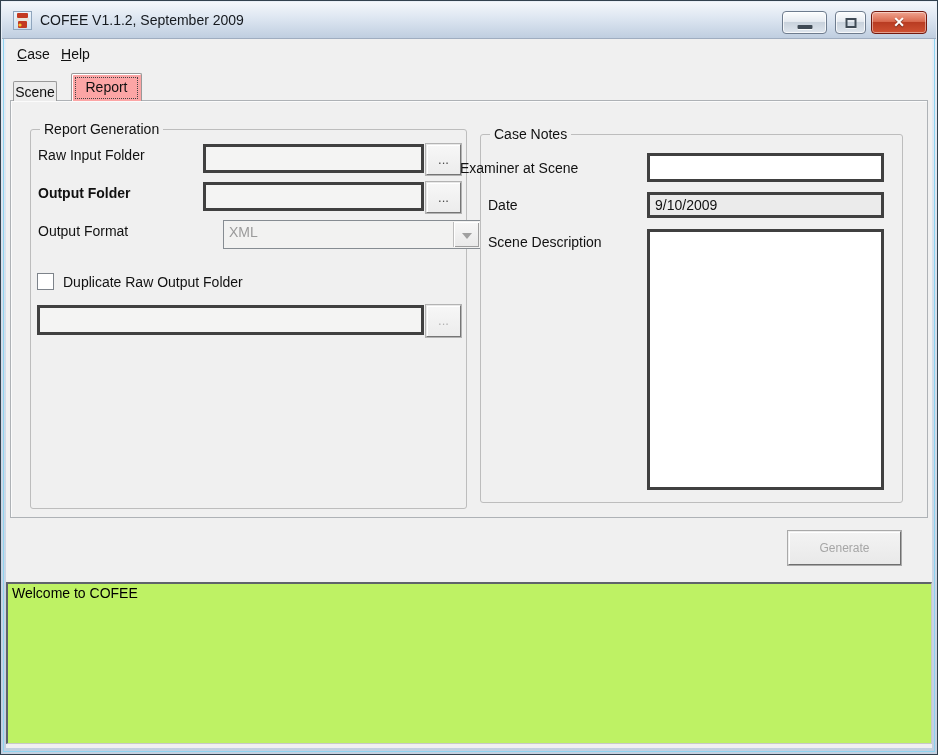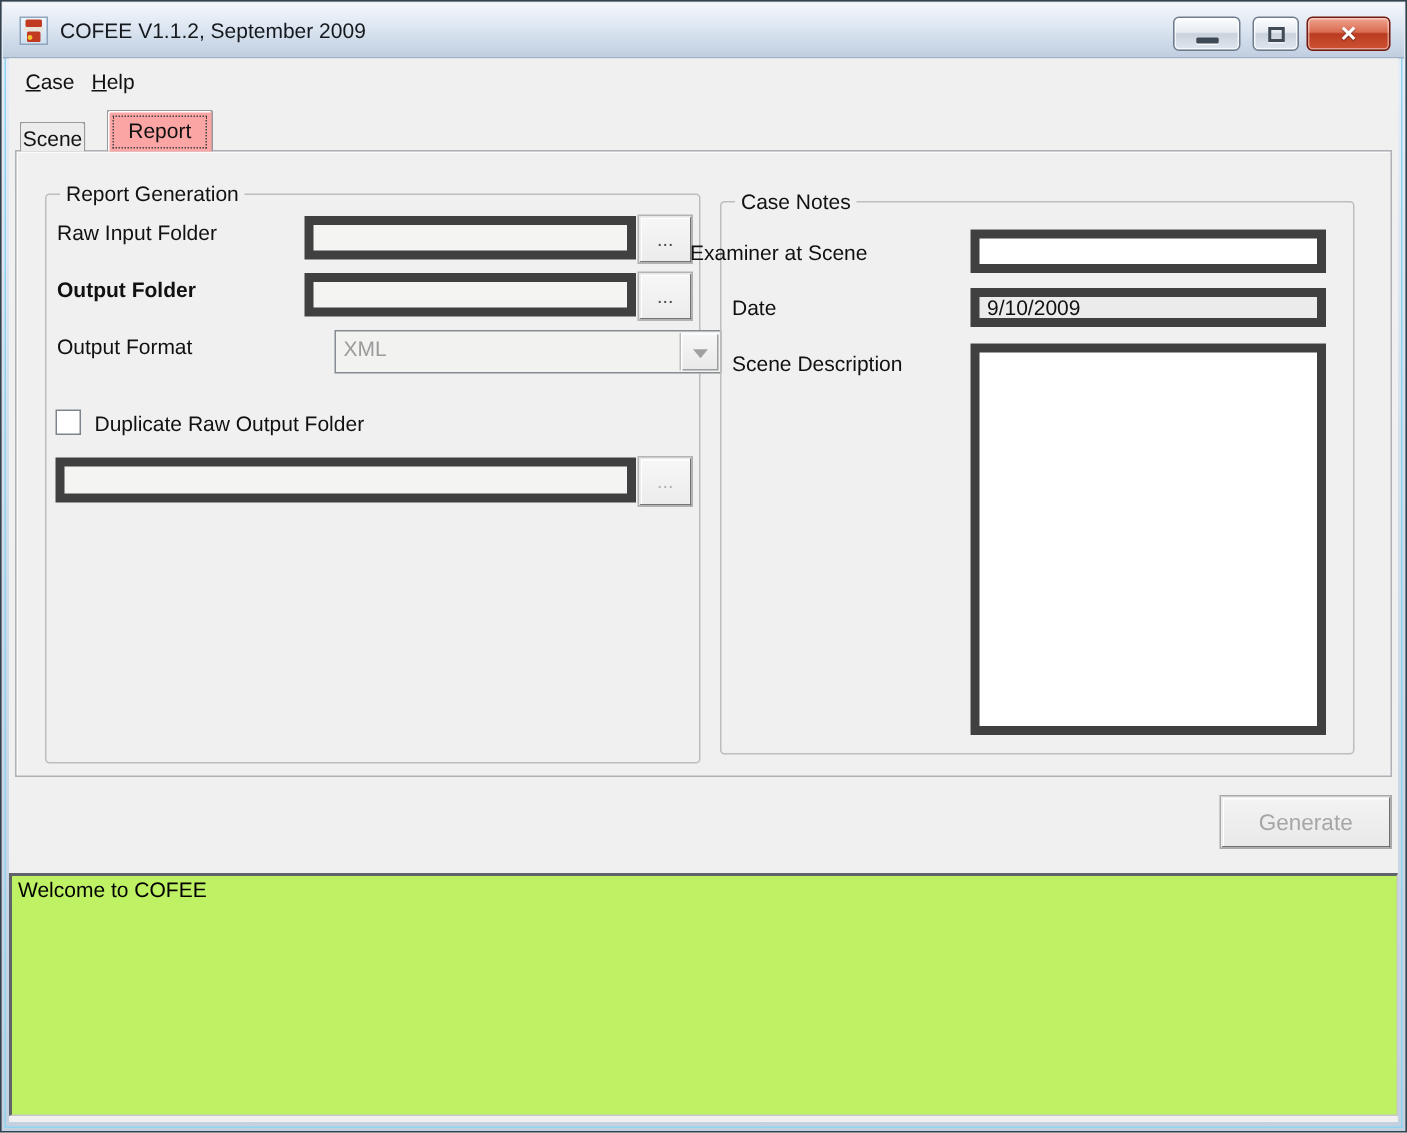--- a/index.html
+++ b/index.html
@@ -58,21 +58,21 @@
 
   
   .groupbox { position:absolute; border:1px solid #bdbdbd; border-radius:3px; }
   .gb-title { position:absolute; top:-9px; left:9px; background:#f0f0f0; padding:0 4px;
     font-size:14px; color:#111; white-space:nowrap; }
   .gb-report { left:24px; top:90px; width:437px; height:380px; }
   .gb-case  { left:474px; top:95px; width:423px; height:369px; }
 
   .lbl { position:absolute; font-size:14px; color:#111; white-space:nowrap; }
 
-  .field { position:absolute; border:6px solid #404040; background:#fff;
+  .field { position:absolute; border:3px solid #404040; background:#fff;
     font-family:"Liberation Sans", sans-serif; font-size:14px; color:#111; padding:0 5px; }
   .field:disabled, .field.disabled { background:#f4f4f3; color:#9a9a9a; }
   .field.readonly { background:#ebebeb; color:#111; }
   textarea.field { resize:none; padding:2px 5px; }
 
   .btn3d { position:absolute; background:linear-gradient(180deg,#f7f7f7,#ececec);
     border-top:1px solid #e8e8e8; border-left:1px solid #e8e8e8;
     border-right:1px solid #757575; border-bottom:1px solid #757575;
     box-shadow:inset 1px 1px 0 #fff, 0 0 0 1px #b3b3b3;
     font-size:13px; color:#4a4a4a; text-align:center; cursor:default; }
@@ -82,26 +82,26 @@
   .combo-value { position:absolute; left:5px; top:3px; font-size:14px; color:#9b9b9b; }
   .combo-arrow-btn { position:absolute; right:1px; top:1px; bottom:1px; width:26px;
     background:linear-gradient(180deg,#f7f7f7,#e9e9e9);
     border-left:1px solid #bdbdbd; box-shadow:inset 1px 1px 0 #fff, inset -1px -1px 0 #9e9e9e; }
   .combo-arrow { position:absolute; left:50%; top:50%; transform:translate(-50%,-35%);
     width:0; height:0; border-left:5px solid transparent; border-right:5px solid transparent;
     border-top:6px solid #a0a0a0; }
 
   .checkbox { position:absolute; width:17px; height:17px; background:#fff; border:1px solid #7d838a; }
 
-  .generate { position:absolute; left:808px; top:492px; width:113px; height:34px;
+  .generate { position:absolute; left:782px; top:492px; width:113px; height:34px;
     background:linear-gradient(180deg,#f3f3f3,#e9e9e9);
     border-top:1px solid #eee; border-left:1px solid #eee;
     border-right:1px solid #6f6f6f; border-bottom:1px solid #6f6f6f;
     box-shadow:inset 1px 1px 0 #fff, 0 0 0 1px #a9a9a9;
-    font-family:"Liberation Sans", sans-serif; font-size:15px; color:#a6a6a6; }
+    font-family:"Liberation Sans", sans-serif; font-size:12px; color:#a6a6a6; }
 
   .log { position:absolute; left:0; top:543px; width:926px; height:162px; background:#bef264;
     border-top:2px solid #5f646a; border-left:2px solid #5f646a;
     border-right:1px solid #c8c8c8; border-bottom:1px solid #c8c8c8;
     font-size:14px; color:#000; padding:1px 4px; overflow:hidden; }
 </style>
 </head>
 <body>
 
 <div class="stage">

